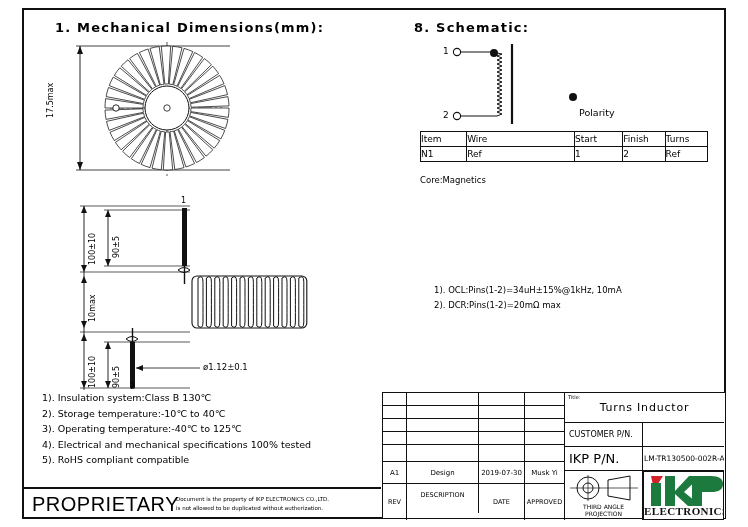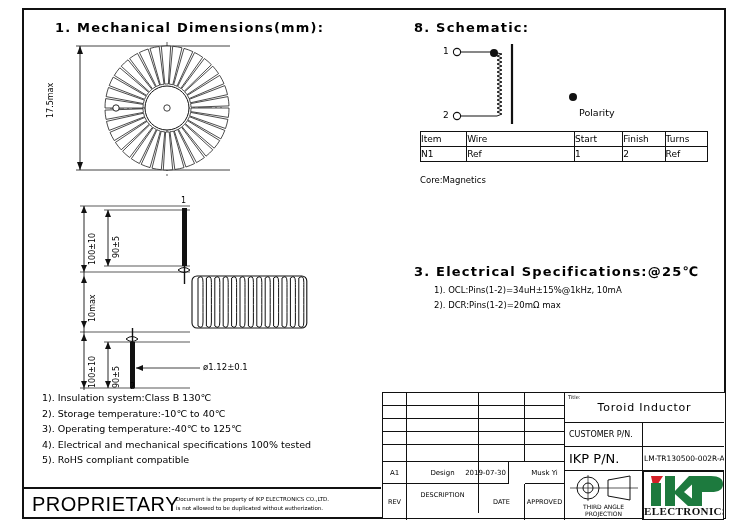--- a/index.html
+++ b/index.html
@@ -268,21 +268,20 @@
         <td>Ref</td>
         <td>1</td>
         <td>2</td>
         <td>Ref</td>
       </tr>
     </tbody>
   </table>
 
   <div class="abs small-txt" style="left:420px;top:175px;font-size:8.5px;">Core:Magnetics</div>
 
-  <div class="abs sec-title" style="left:414px;top:264px;">3. Electrical Specifications:@25℃</div>
 
   <div class="abs small-txt" style="left:434px;top:285px;font-size:8.5px;">1). OCL:Pins(1-2)=34uH±15%@1kHz, 10mA</div>
   <div class="abs small-txt" style="left:434px;top:300px;font-size:8.5px;">2). DCR:Pins(1-2)=20mΩ  max</div>
 
   <div class="abs notes" style="left:42px;top:390px;">
     <div>1). Insulation system:Class B 130℃</div>
     <div>2). Storage temperature:-10℃ to 40℃</div>
     <div>3). Operating temperature:-40℃ to 125℃</div>
     <div>4). Electrical and mechanical specifications 100% tested</div>
     <div>5). RoHS compliant compatible</div>
@@ -315,30 +314,30 @@
     <div class="cell" style="left:96px;top:39px;width:46px;height:13px;"></div>
     <div class="cell" style="left:142px;top:39px;width:40px;height:13px;"></div>
 
     <div class="cell" style="left:0;top:52px;width:24px;height:17px;"></div>
     <div class="cell" style="left:24px;top:52px;width:72px;height:17px;"></div>
     <div class="cell" style="left:96px;top:52px;width:46px;height:17px;"></div>
     <div class="cell" style="left:142px;top:52px;width:40px;height:17px;"></div>
 
     <div class="cell" style="left:0;top:69px;width:24px;height:22px;">A1</div>
     <div class="cell" style="left:24px;top:69px;width:72px;height:22px;">Design</div>
-    <div class="cell" style="left:80px;top:69px;width:46px;height:22px;">2019-07-30</div>
+    <div class="cell" style="left:96px;top:69px;width:46px;height:22px;">2019-07-30</div>
     <div class="cell" style="left:142px;top:69px;width:40px;height:22px;">Musk Yi</div>
 
     <div class="cell nb-b" style="left:0;top:91px;width:24px;height:36px;font-size:6.5px;">REV</div>
     <div class="cell nb-b" style="left:24px;top:84px;width:72px;height:36px;font-size:6.5px;">DESCRIPTION</div>
     <div class="cell nb-b" style="left:96px;top:91px;width:46px;height:36px;font-size:6.5px;">DATE</div>
     <div class="cell nb-b" style="left:142px;top:91px;width:40px;height:36px;font-size:6.5px;">APPROVED</div>
 
     <div class="cell" style="left:182px;top:0;width:159px;height:30px;border-right:none;
-                             justify-content:center;font-size:11px;letter-spacing:0.8px;">Toroid Inductor</div>
+                             justify-content:center;font-size:11px;letter-spacing:0.8px;">Turns Inductor</div>
     <div class="abs tiny-txt" style="left:185px;top:1px;font-size:5px;">Title:</div>
 
     <div class="cell left" style="left:182px;top:30px;width:78px;height:24px;font-size:8px;">CUSTOMER P/N.</div>
     <div class="cell left" style="left:260px;top:30px;width:81px;height:24px;border-right:none;font-size:8px;"></div>
 
     <div class="cell left" style="left:182px;top:54px;width:78px;height:24px;font-size:13px;">IKP P/N.</div>
     <div class="cell left" style="left:260px;top:54px;width:81px;height:24px;border-right:none;font-size:7.5px;padding-left:1px;">LM-TR130500-002R-A</div>
 
     <div class="cell nb-b" style="left:182px;top:78px;width:78px;height:49px;flex-direction:column;">
       <svg width="72" height="28">

